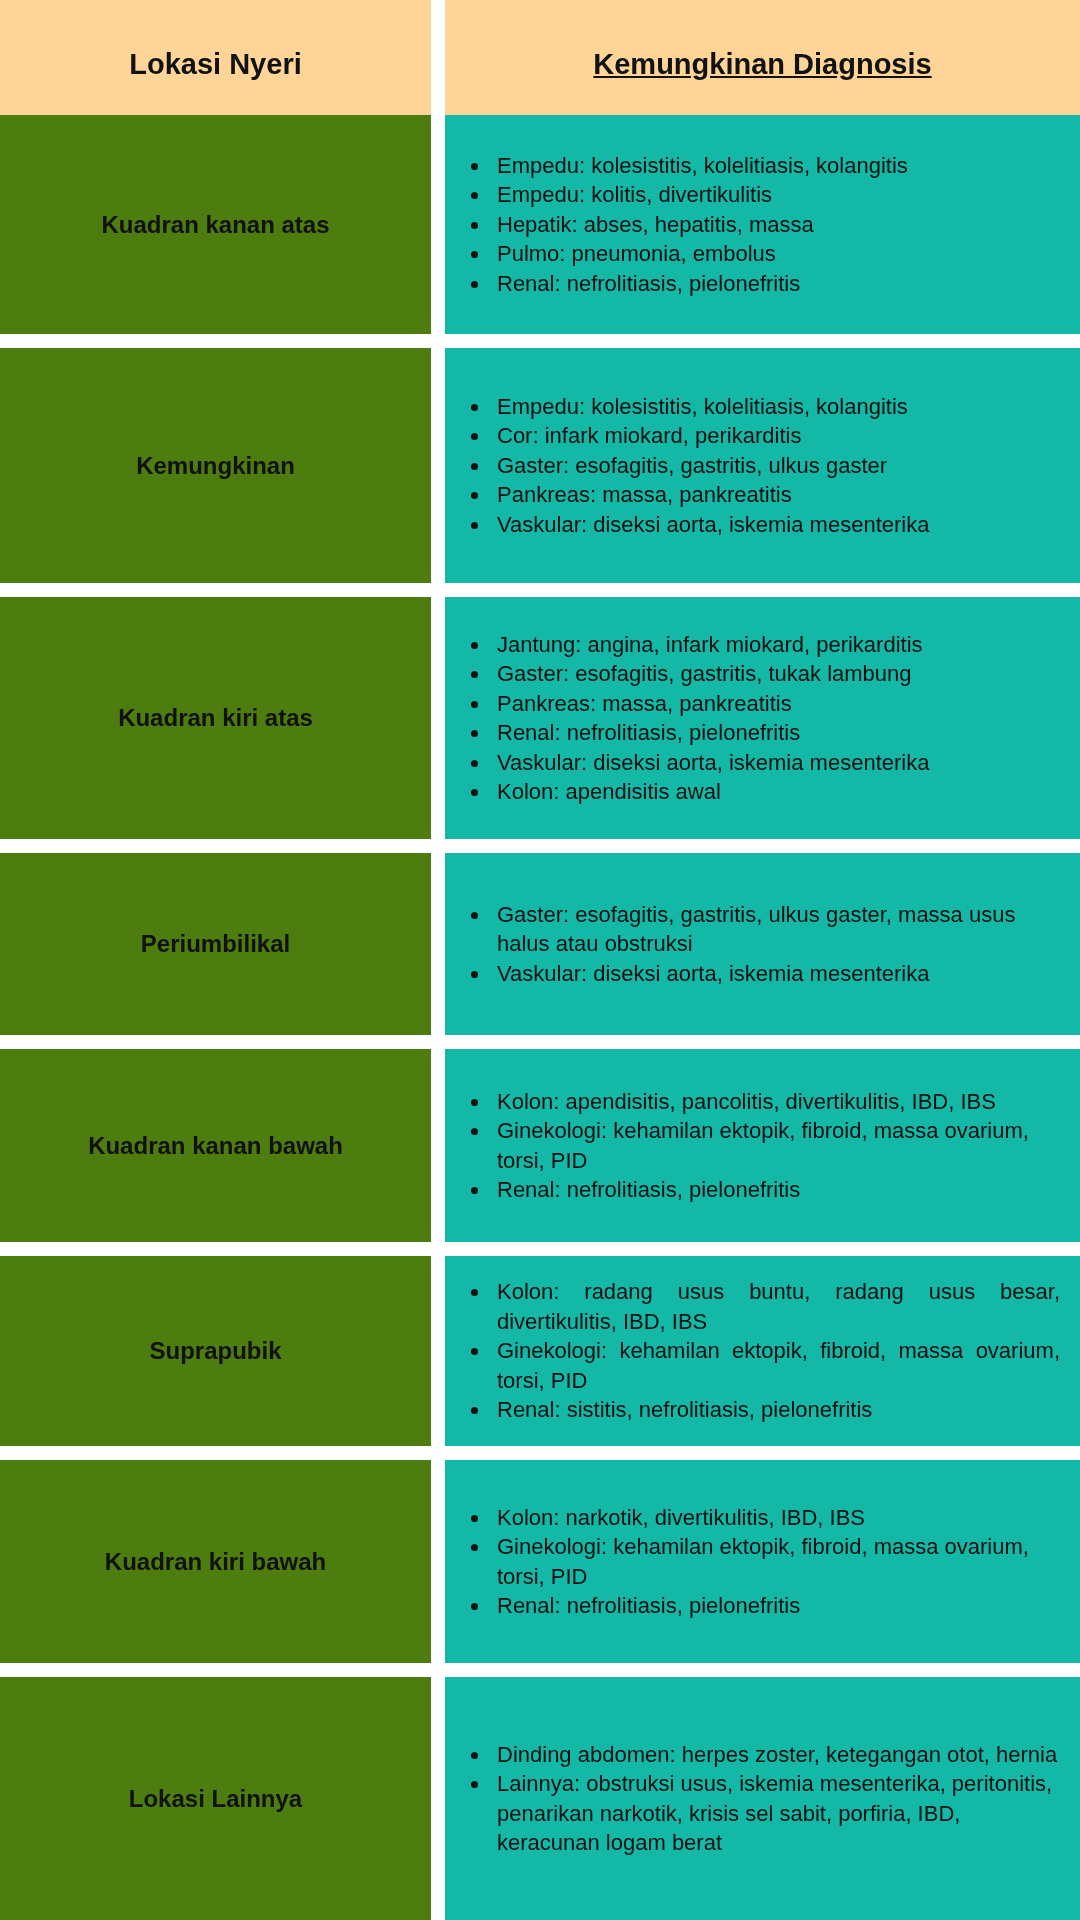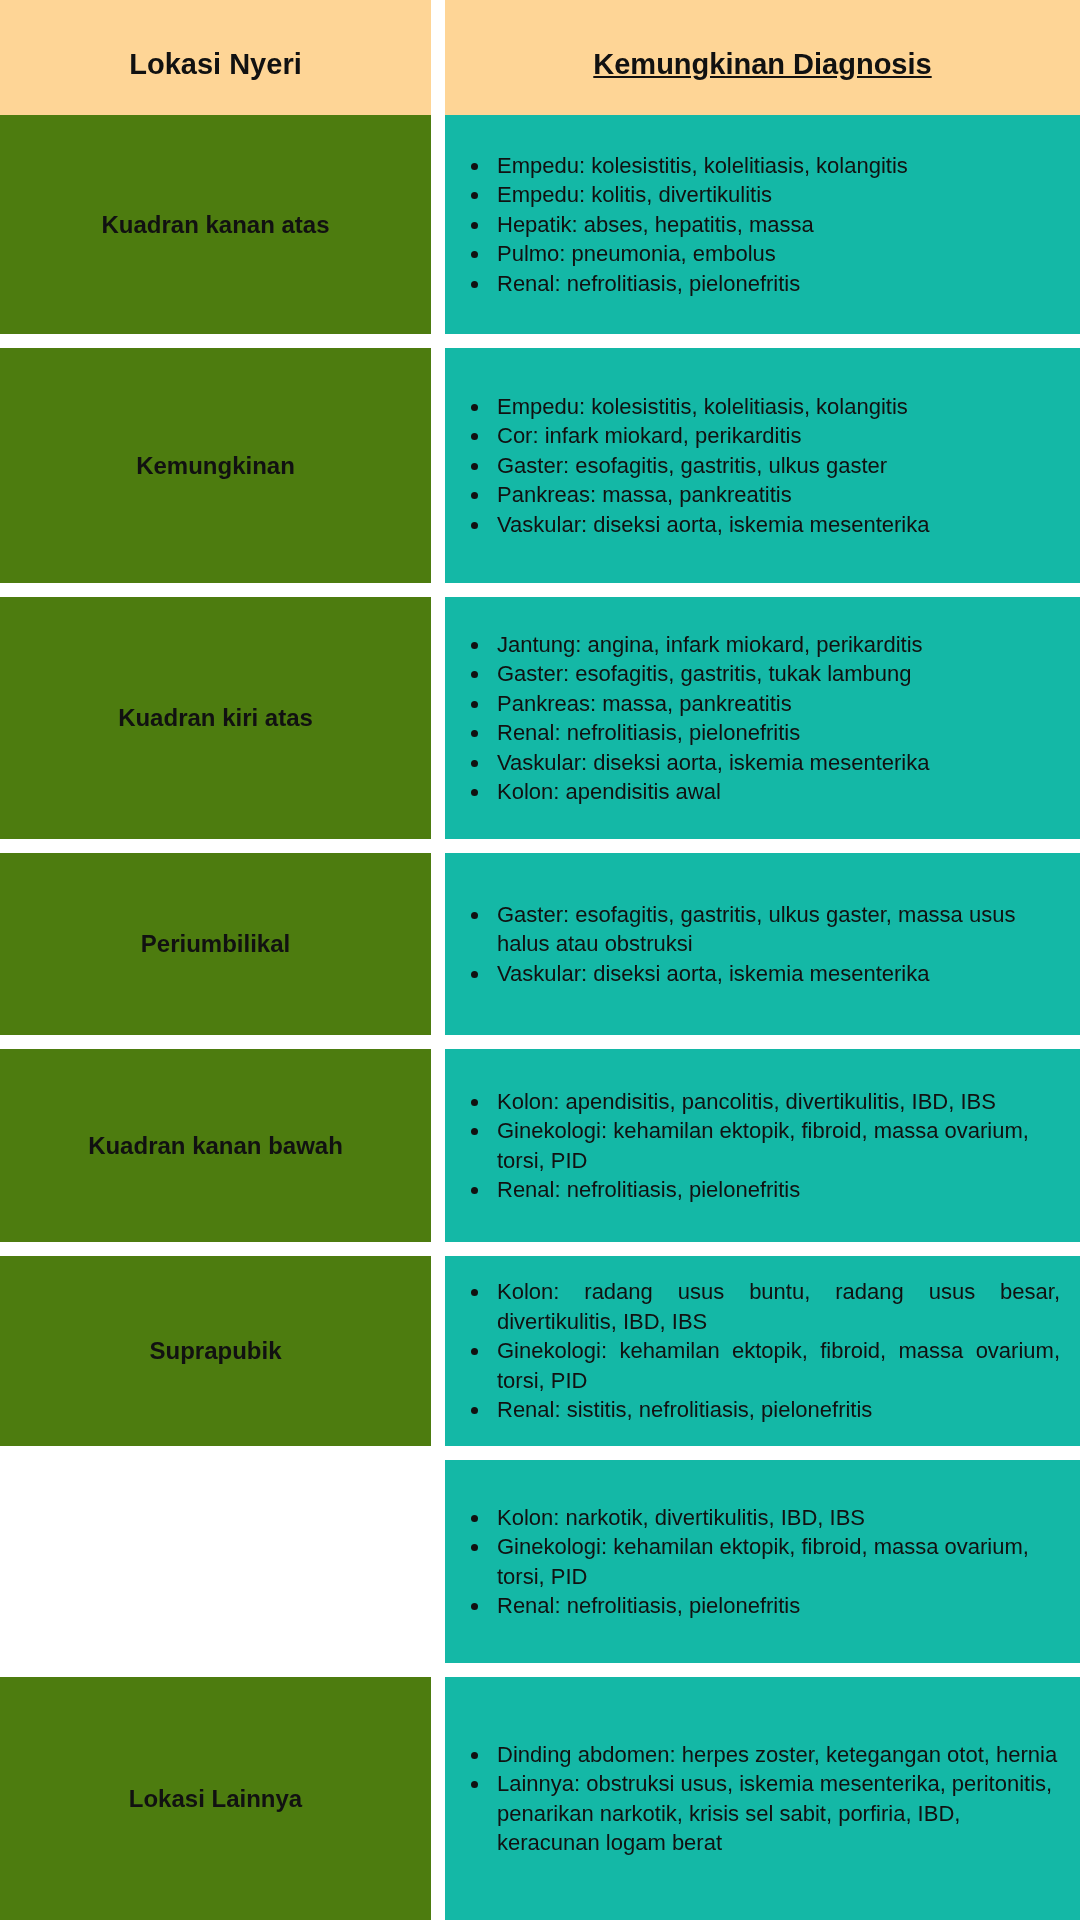--- a/index.html
+++ b/index.html
@@ -107,20 +107,23 @@
   <div class="cell right">
     <ul class="justify">
       <li>Kolon: radang usus buntu, radang usus besar, divertikulitis, IBD, IBS</li>
       <li>Ginekologi: kehamilan ektopik, fibroid, massa ovarium, torsi, PID</li>
       <li>Renal: sistitis, nefrolitiasis, pielonefritis</li>
     </ul>
   </div>
 </div>
 
 <div class="row body" style="top:1460px;height:203px;">
+  <div class="cell left">
+      <span class="loc">Kuadran kiri bawah</span>
+    </div>
   <div class="cell right">
     <ul>
       <li>Kolon: narkotik, divertikulitis, IBD, IBS</li>
       <li>Ginekologi: kehamilan ektopik, fibroid, massa ovarium, torsi, PID</li>
       <li>Renal: nefrolitiasis, pielonefritis</li>
     </ul>
   </div>
 </div>
 
 <div class="row body" style="top:1677px;height:243px;">

